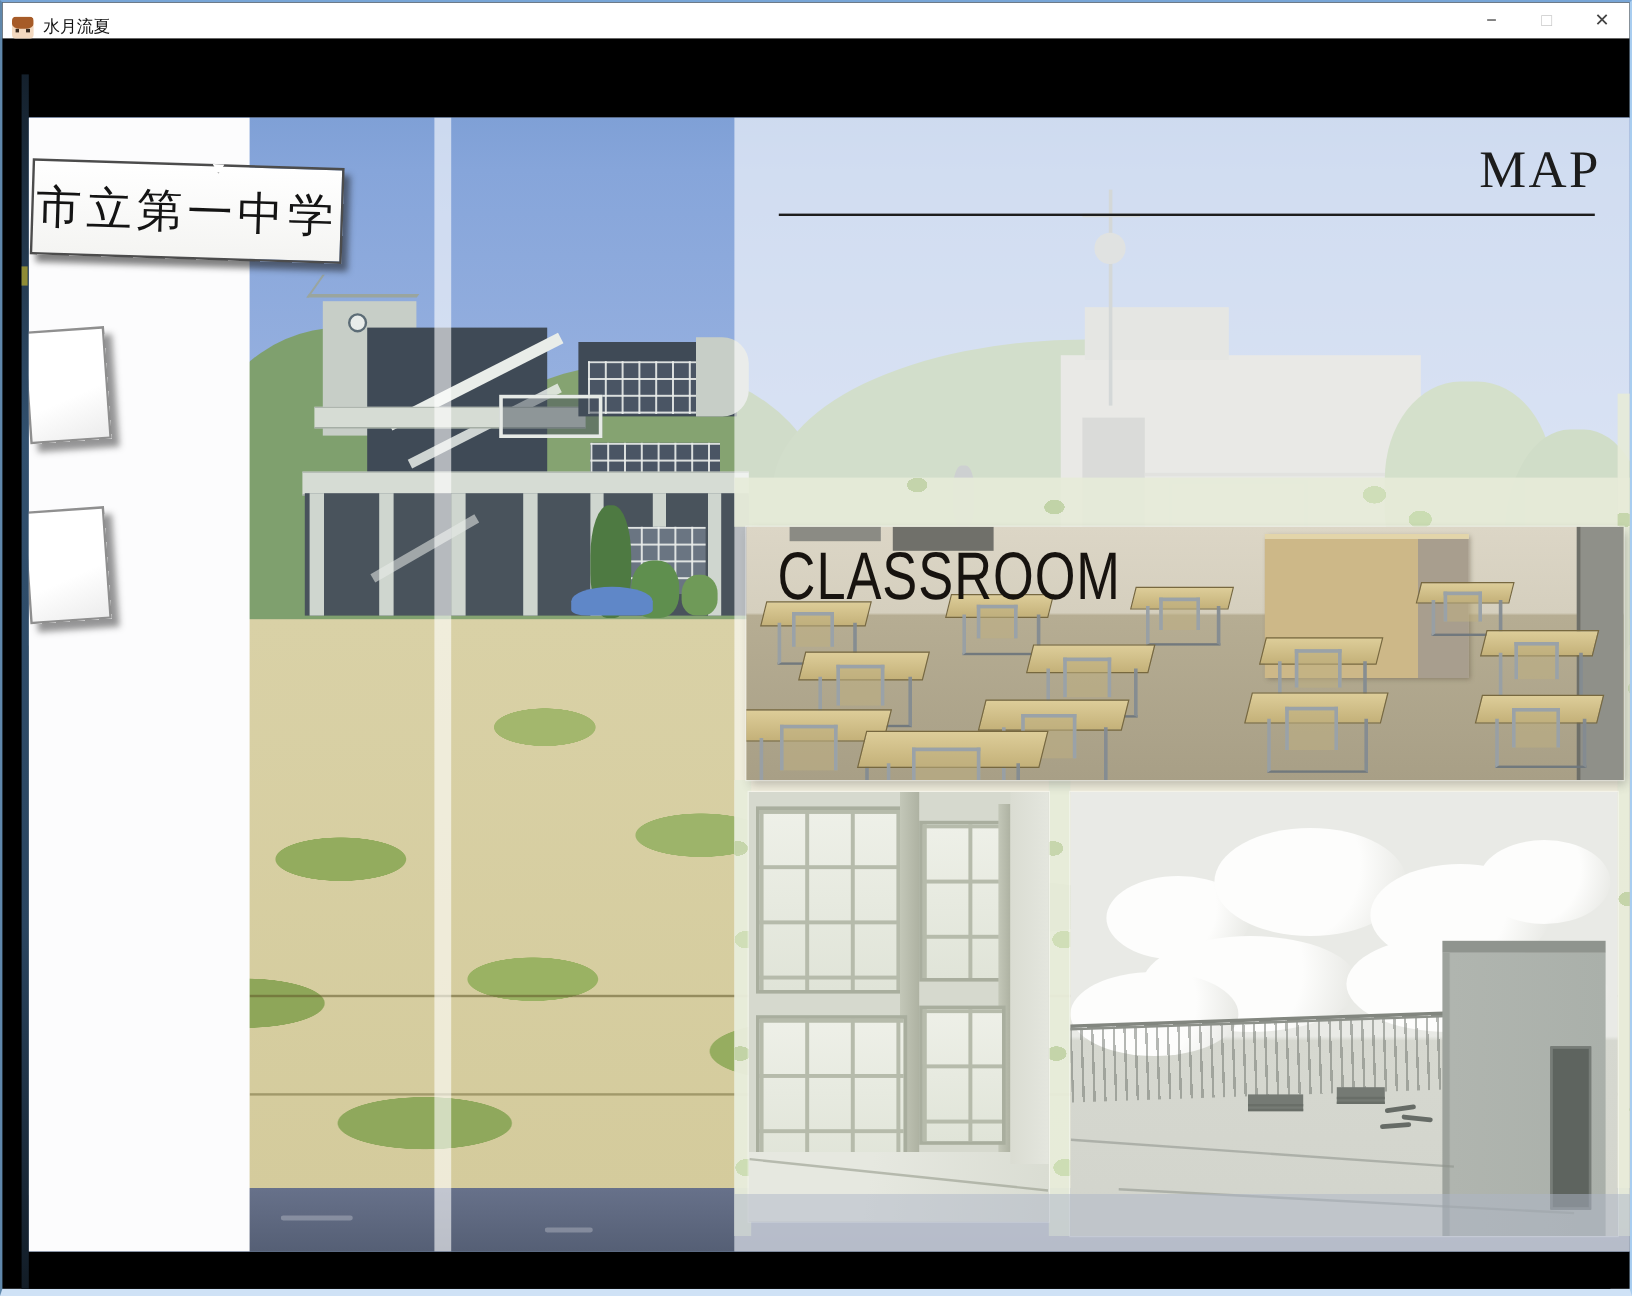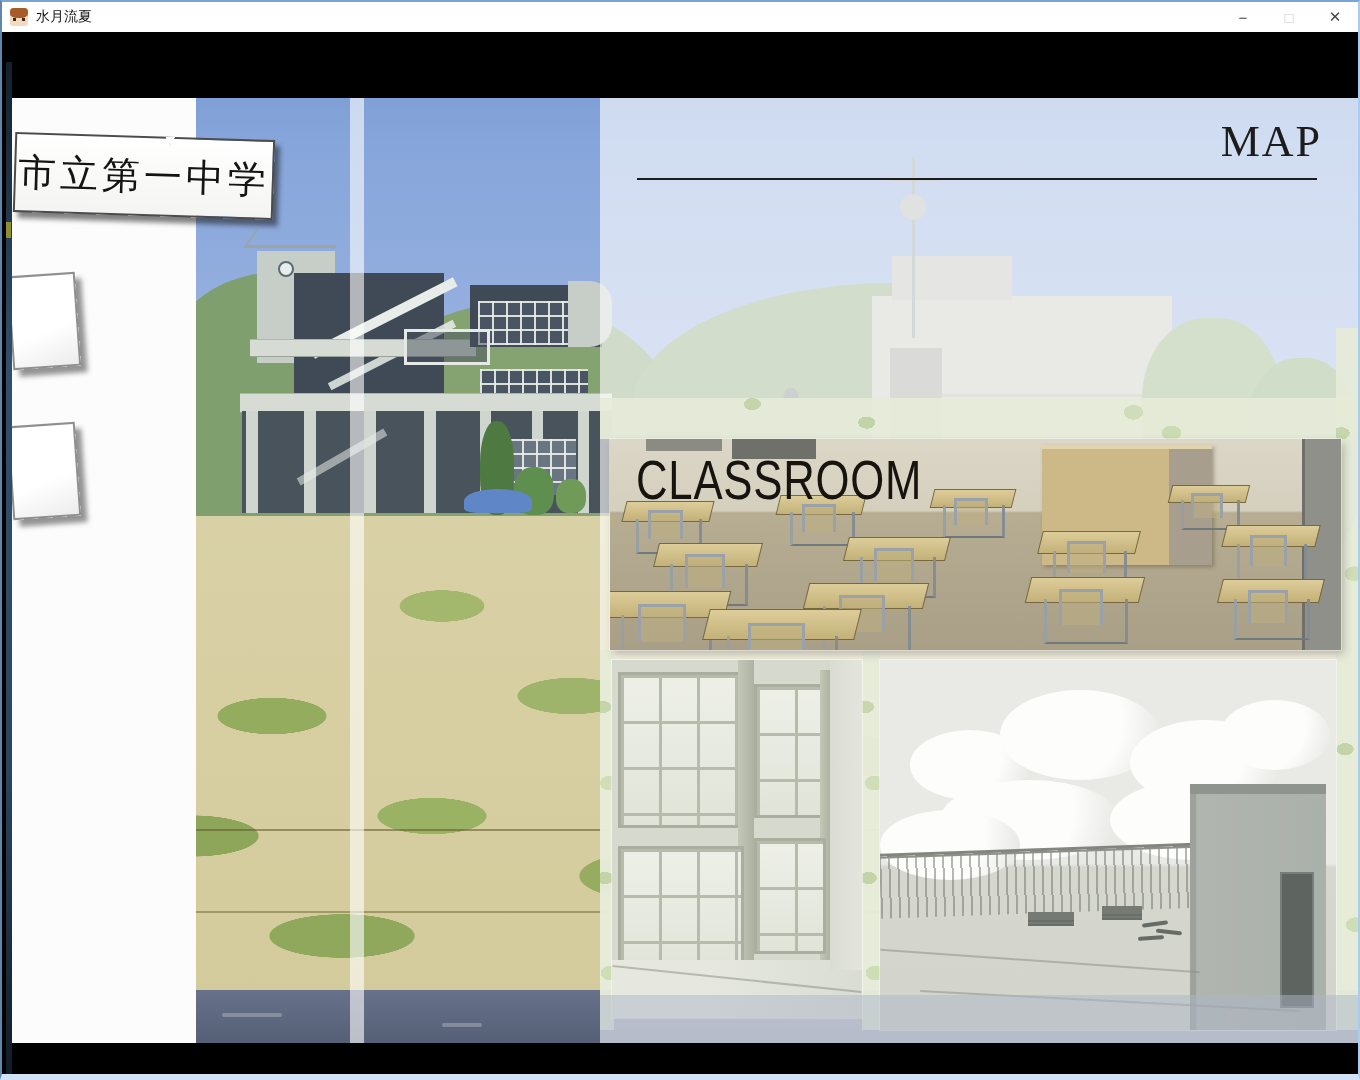--- a/index.html
+++ b/index.html
@@ -1,35 +1,35 @@
 <!DOCTYPE html>
 <html><head>
 <meta charset="utf-8">
 <style>
   html,body{margin:0;padding:0;background:#222;}
   .window{position:relative;width:1360px;height:1080px;box-sizing:border-box;
     border-top:2px solid #77a5d6;border-left:2px solid #5f87ab;border-right:2px solid #a8cdf0;
     border-bottom:6px solid #cfe2f6;background:#000;overflow:hidden;
     font-family:"Liberation Sans",sans-serif;}
   
-  .titlebar{position:absolute;left:0;top:0;width:100%;height:30px;background:#ffffff;display:flex;align-items:center;}
+  .titlebar{position:absolute;left:0;top:0;width:100%;height:30px;background:#ffffff;display:flex;align-items:flex-end;}
   .app-icon{position:relative;width:18px;height:18px;margin:0 8px 0 8px;border-radius:3px;overflow:hidden;background:#f3d9c0;}
   .app-icon .hair{position:absolute;left:0;top:0;width:100%;height:10px;background:#a65b28;border-radius:3px 3px 40% 40%;}
   .app-icon .eyes{position:absolute;left:3px;top:10px;width:12px;height:3px;
      background:linear-gradient(90deg,#3a2b20 0 3px,transparent 3px 9px,#3a2b20 9px 12px);}
   .title-text{font-size:14px;color:#111;}
   .controls{margin-left:auto;display:flex;height:100%;}
   .ctrl{width:46px;height:100%;display:flex;align-items:center;justify-content:center;font-size:15px;color:#444;}
   .ctrl.max{color:#c9c9c9;}
   
   .menubar{position:absolute;left:0;top:30px;width:100%;height:29px;background:#ffffff;border-bottom:1px solid #b9bdc5;
     display:flex;align-items:center;font-size:14px;color:#111;}
   .menu-item{padding:0 14px;height:100%;display:flex;align-items:center;}
   
-  .game{position:absolute;left:4px;top:60px;width:1324px;height:1014px;background:#000;}
+  .game{position:absolute;left:16px;top:60px;width:1324px;height:1014px;background:#000;}
   .left-edge{position:absolute;left:0;top:0;width:6px;height:100%;
     background:linear-gradient(180deg,#14202c,#31506e 30%,#2a4560 70%,#121c26);}
   .edge-dot{position:absolute;left:0;top:160px;width:5px;height:16px;background:#8f8c36;}
   .stage{position:absolute;left:6px;top:36px;width:1350px;height:945px;overflow:hidden;background:#9db8e2;}
   .abs{position:absolute;}
   
   .sky{left:0;top:0;width:100%;height:440px;background:linear-gradient(180deg,#7fa0d6 0%,#86a5da 10%,#a7bce5 100%);background-color:#8aa6dc;}
   .hill{border-radius:50% 50% 0 0;}
   .grass{left:0;top:418px;width:100%;height:480px;background:
      radial-gradient(60px 24px at 80px 120px,#9db265 0 60%,transparent 61%),

